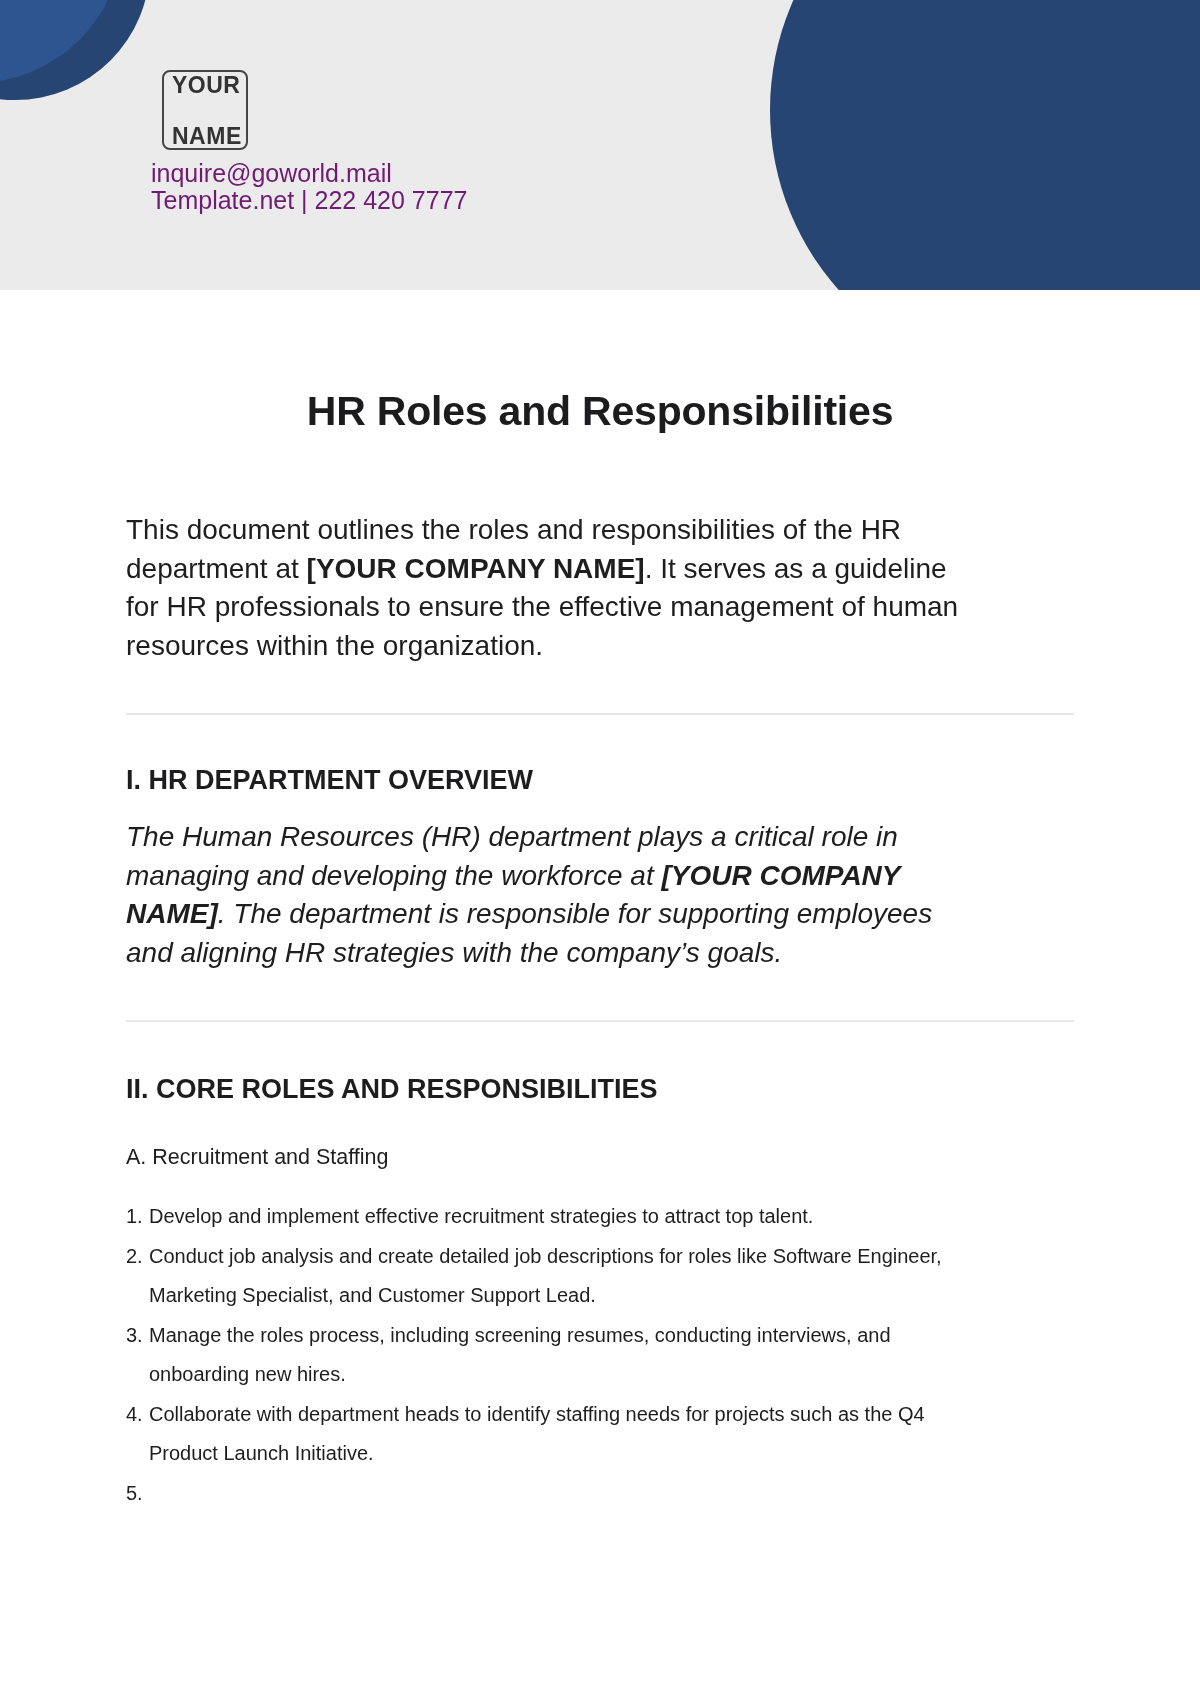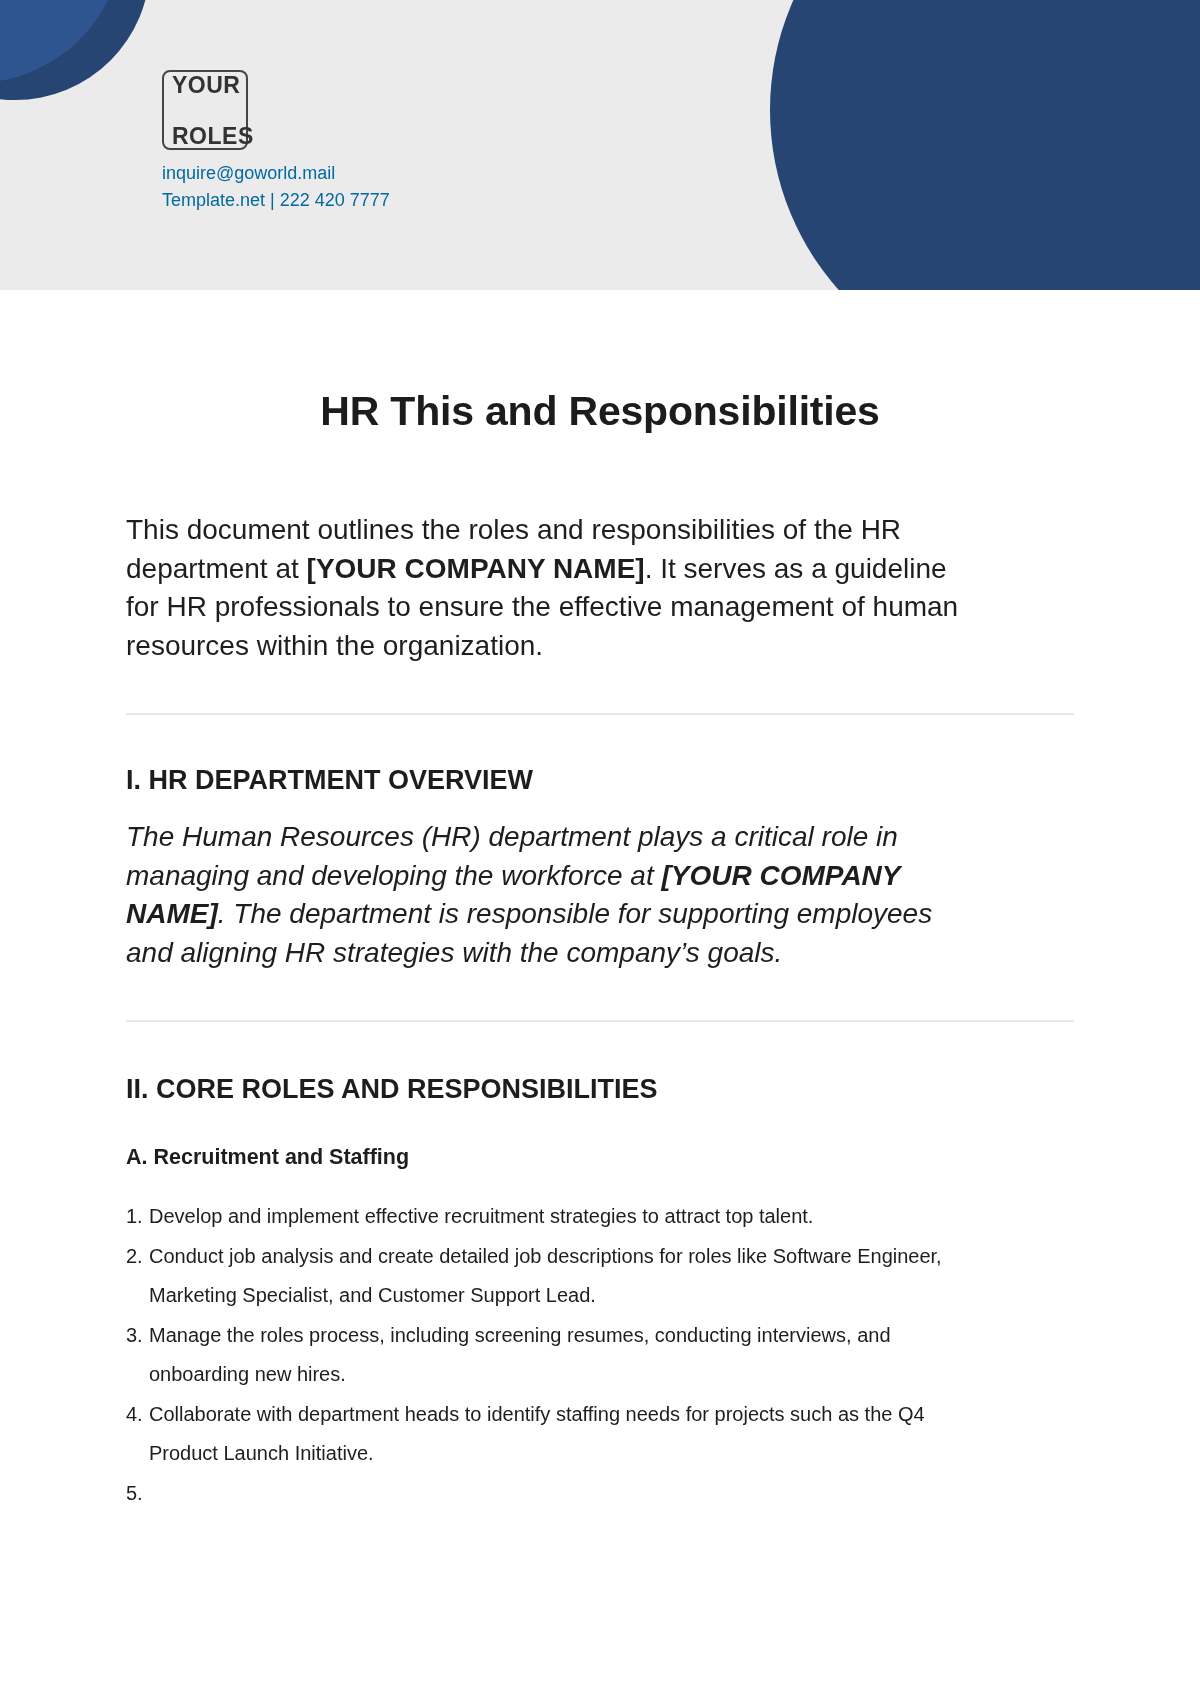--- a/index.html
+++ b/index.html
@@ -32,22 +32,22 @@
   .logo-box{
     position:absolute;left:162px;top:70px;width:86px;height:80px;
     border:2px solid #454545;border-radius:8px;
     display:flex;flex-direction:column;justify-content:center;
     padding-left:8px;z-index:3;gap:25px;
   }
   .logo-box span{
     font-size:23px;line-height:26px;font-weight:600;letter-spacing:.5px;color:#333;
   }
   .contact{
-    position:absolute;left:162px;top:160px;z-index:3;
-    font-size:18px;line-height:27px;color:#0369a1;
+    position:absolute;left:151px;top:160px;z-index:3;
+    font-size:25px;line-height:27px;color:#701a75;
   }
 
   
   .content{padding:0 126px;}
   .doc-title{
     margin-top:97px;
     text-align:center;
     font-size:41px;line-height:48px;font-weight:700;color:#1c1c1e;
     letter-spacing:-.2px;
   }
@@ -61,21 +61,21 @@
   .divider-1{margin-top:48px;}
   .divider-2{margin-top:48px;}
   .section-heading{
     font-size:27px;line-height:36px;font-weight:700;color:#1d1d1f;
   }
   .heading-1{margin-top:47px;}
   .heading-2{margin-top:49px;}
   .section-body{margin-top:20px;font-style:italic;}
   .sub-heading{
     margin-top:35px;
-    font-size:21.5px;line-height:30px;font-weight:700;color:#1d1d1f;
+    font-size:21.5px;line-height:30px;font-weight:400;color:#1d1d1f;
   }
   ol.duty-list{
     list-style:none;margin-top:25px;
     font-size:20px;line-height:39.5px;
   }
   ol.duty-list li{
     position:relative;padding-left:23px;max-width:818px;
   }
   ol.duty-list .num{
     position:absolute;left:0;top:0;width:15px;text-align:right;
@@ -86,32 +86,32 @@
 
 <div class="page">
 
   <header class="header">
     <div class="circle circle-corner-dark"></div>
     <div class="circle circle-corner-light"></div>
     <div class="circle circle-right-large"></div>
 
     <div class="logo-box">
       <span>YOUR</span>
-      <span>ROLES</span>
+      <span>NAME</span>
     </div>
 
     <div class="contact">
       <div>inquire@goworld.mail</div>
       <div>Template.net | 222 420 7777</div>
     </div>
   </header>
 
   <main class="content">
 
-    <h1 class="doc-title">HR This and Responsibilities</h1>
+    <h1 class="doc-title">HR Roles and Responsibilities</h1>
 
     <p class="para intro"><span>This document outlines the roles and responsibilities of the HR department at </span><b>[YOUR COMPANY NAME]</b><span>. It serves as a guideline for HR professionals to ensure the effective management of human resources within the organization.</span></p>
 
     <hr class="divider divider-1">
 
     <section>
       <h2 class="section-heading heading-1">I. HR DEPARTMENT OVERVIEW</h2>
       <p class="para section-body"><span>The Human Resources (HR) department plays a critical role in managing and developing the workforce at </span><b>[YOUR COMPANY NAME]</b><span>. The department is responsible for supporting employees and aligning HR strategies with the company’s goals.</span></p>
     </section>
 

